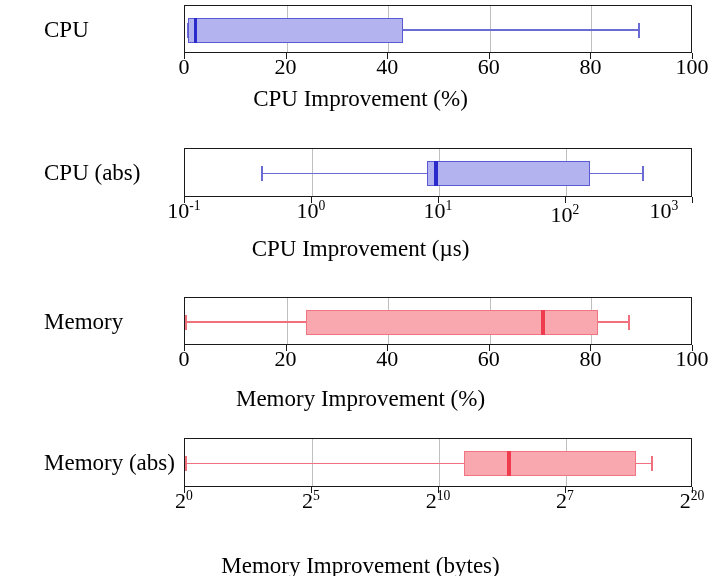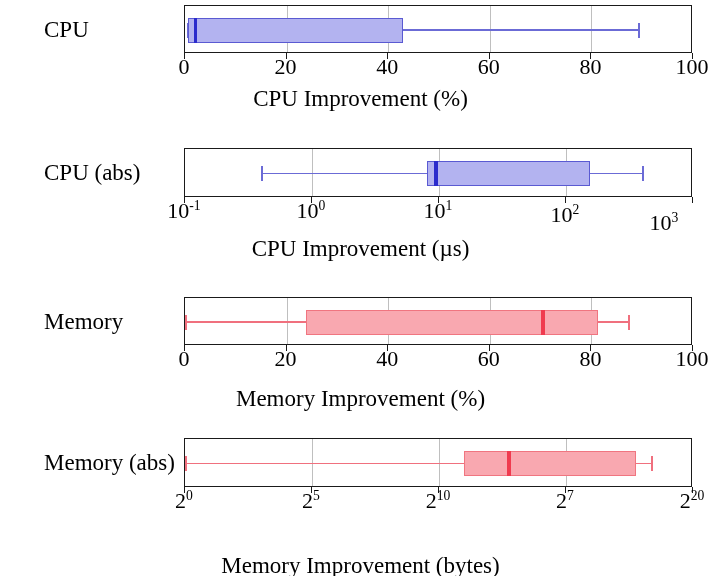--- a/index.html
+++ b/index.html
@@ -86,21 +86,21 @@
       </div>
       <div class="tickmark" style="left: 184px; top: 197px;"></div>
       <div class="ticklabel" style="left: 184px; top: 200px;"><span>10</span><sup>-1</sup></div>
       <div class="tickmark" style="left: 311px; top: 197px;"></div>
       <div class="ticklabel" style="left: 311px; top: 200px;"><span>10</span><sup>0</sup></div>
       <div class="tickmark" style="left: 438px; top: 197px;"></div>
       <div class="ticklabel" style="left: 438px; top: 200px;"><span>10</span><sup>1</sup></div>
       <div class="tickmark" style="left: 565px; top: 197px;"></div>
       <div class="ticklabel" style="left: 565px; top: 204px;"><span>10</span><sup>2</sup></div>
       <div class="tickmark" style="left: 692px; top: 197px;"></div>
-      <div class="ticklabel" style="left: 664px; top: 200px; margin-top: 12px;"><span>10</span><sup>3</sup></div>
+      <div class="ticklabel" style="left: 664px; top: 200px;"><span>10</span><sup>3</sup></div>
       <div class="axistitle" style="top: 236px;">CPU Improvement (µs)</div>
     </div>
     <div class="panel" style="top: 0px;">
       <div class="rowlabel-wrap" style="top: 309px;">Memory</div>
       <div class="axes" style="top: 297px; height: 48px;">
         <div class="gridline" style="left: 101.6px;"></div>
         <div class="gridline" style="left: 203.2px;"></div>
         <div class="gridline" style="left: 304.8px;"></div>
         <div class="gridline" style="left: 406.4px;"></div>
         <div class="bp red">

